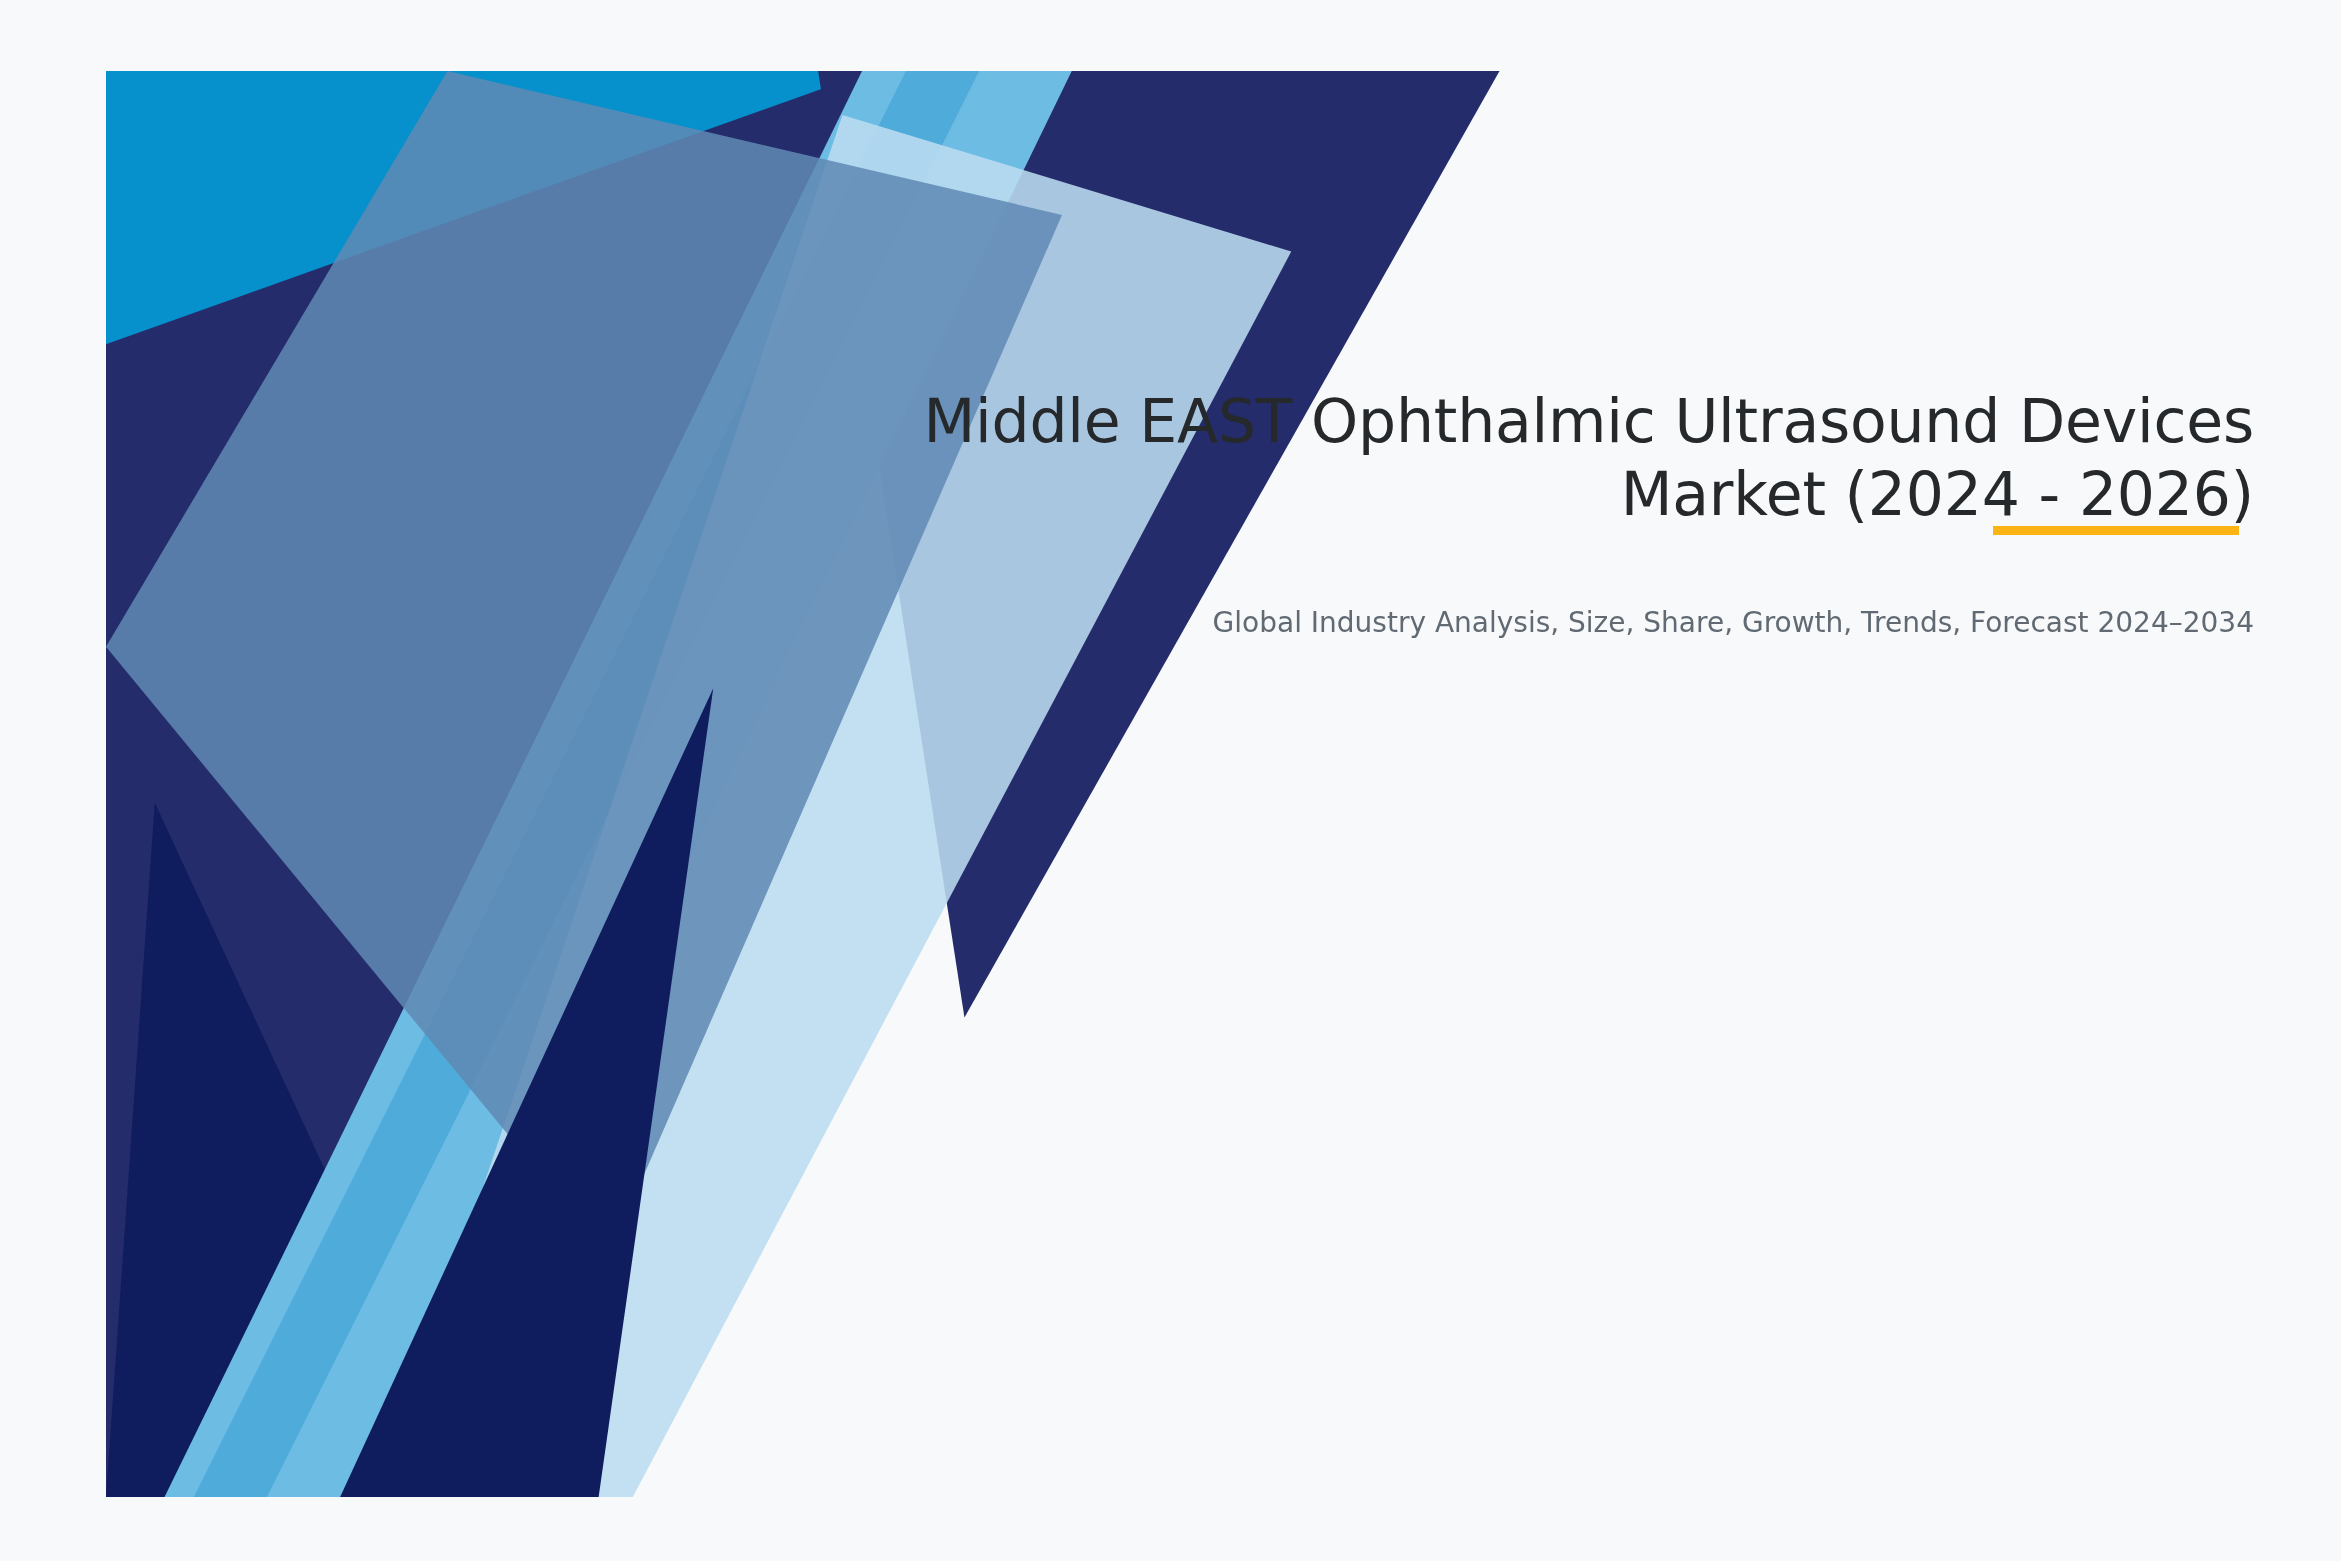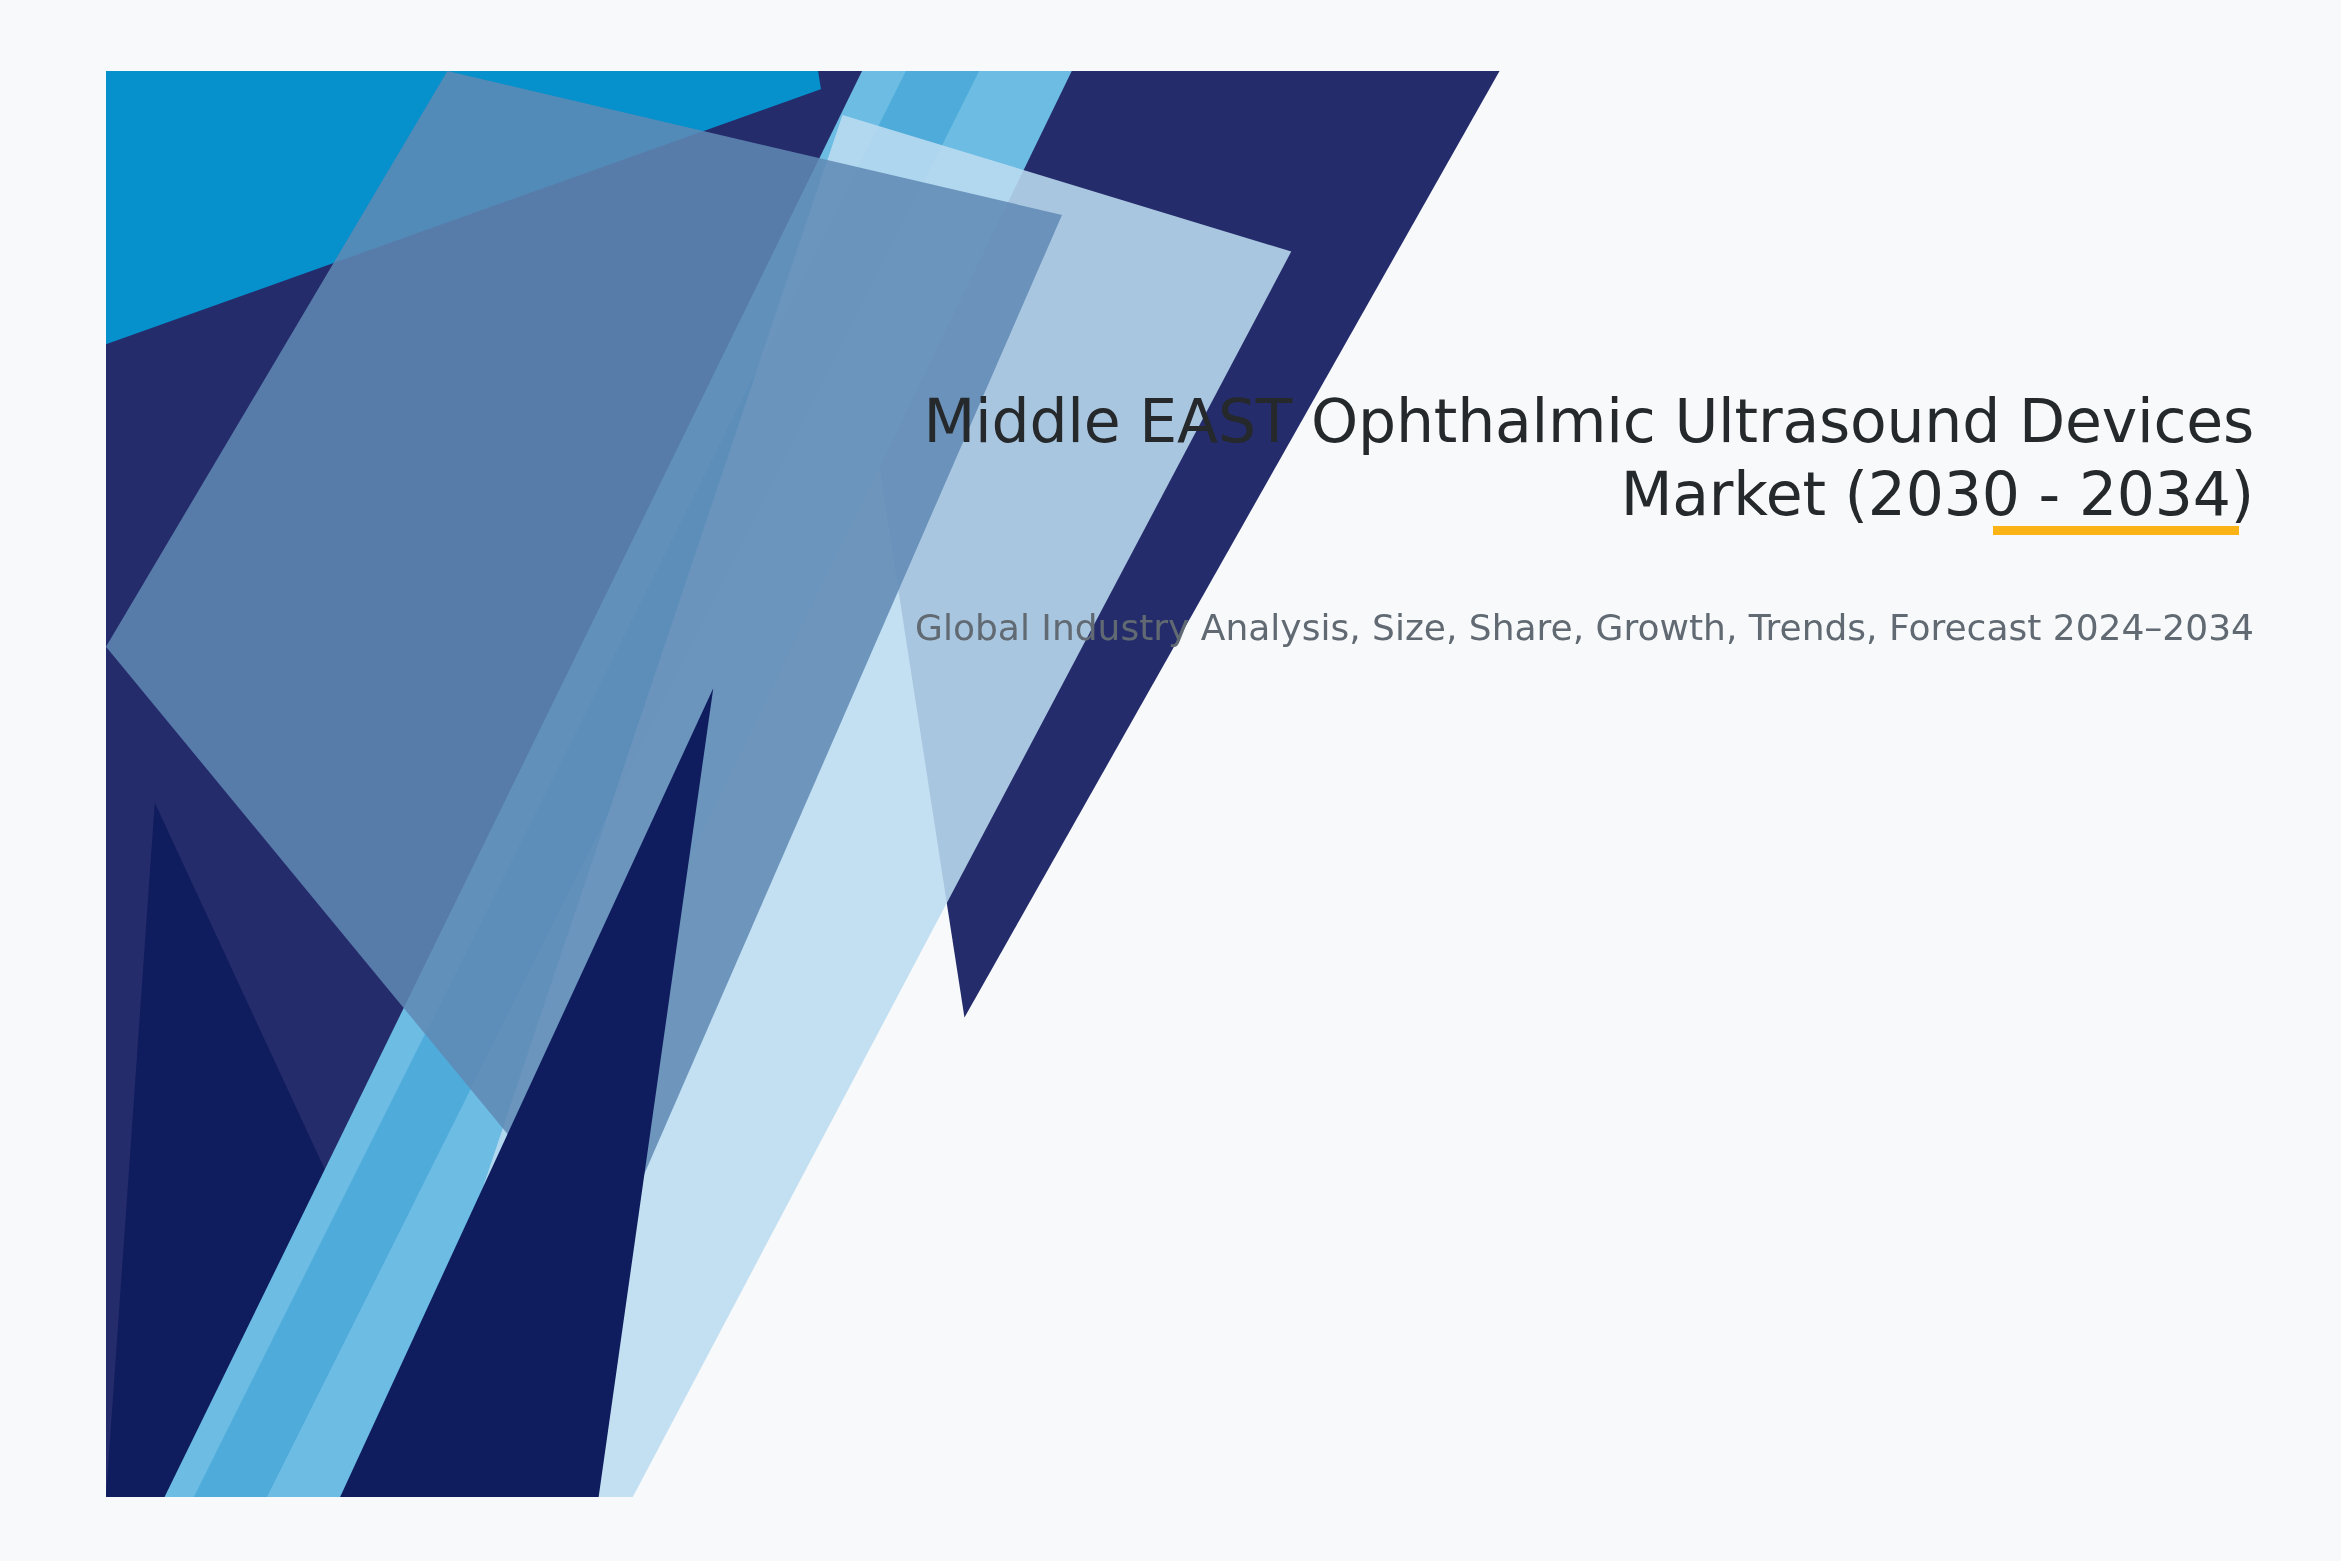--- a/index.html
+++ b/index.html
@@ -64,21 +64,21 @@
     line-height: 1.22;
     font-weight: 400;
     letter-spacing: -0.2px;
     color: #26292b;
     font-family: "DejaVu Sans", sans-serif;
   }
 
   #page-subtitle {
     margin: 0;
     padding-top: 73px;
-    font-size: 36px;
+    font-size: 28px;
     line-height: 1.33;
     font-weight: 400;
     color: #616a72;
     font-family: "DejaVu Sans", sans-serif;
   }
 </style>
 </head>
 <body>
 
 <div id="page">
@@ -106,21 +106,21 @@
 
       <polygon points="1245,1265 1010,2923 480,2923" fill="#0f1c5e"></polygon>
 
     </svg>
   </div>
 
   <div id="text-block">
 
     <div id="title-wrap">
       <div id="accent-bar"></div>
-      <h1 id="page-title">Middle EAST Ophthalmic Ultrasound Devices Market (2030 - 2034)</h1>
+      <h1 id="page-title">Middle EAST Ophthalmic Ultrasound Devices Market (2024 - 2026)</h1>
     </div>
 
     <p id="page-subtitle">Global Industry Analysis, Size, Share, Growth, Trends, Forecast 2024–2034</p>
 
   </div>
 
 </div>
 
 
 </body></html>

